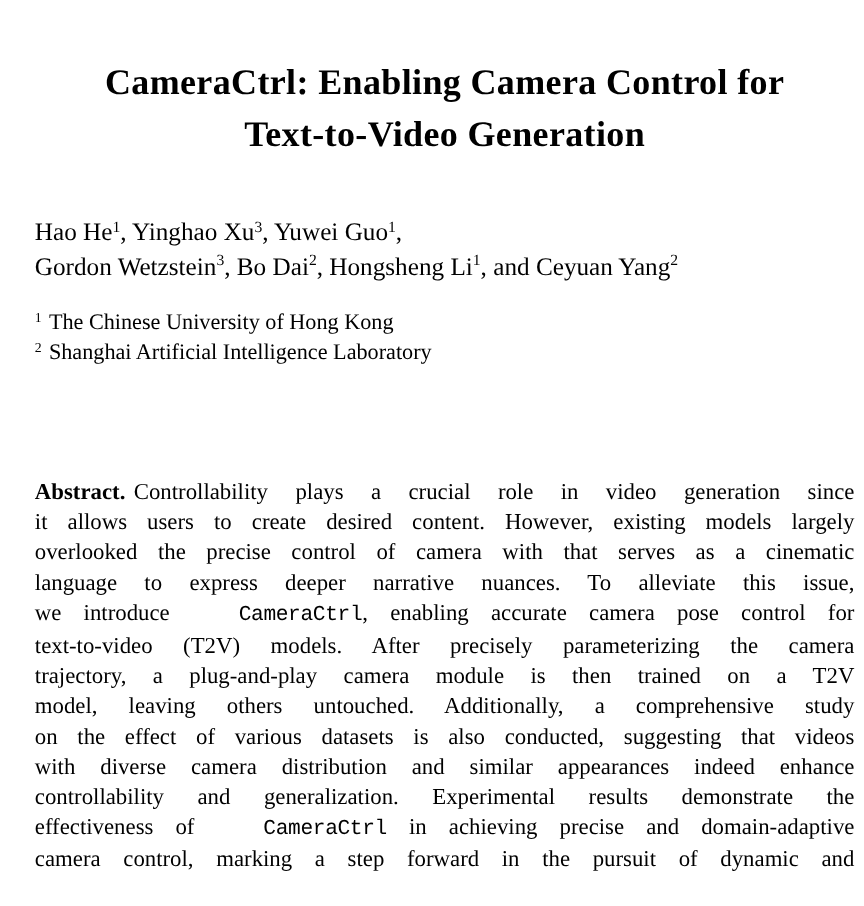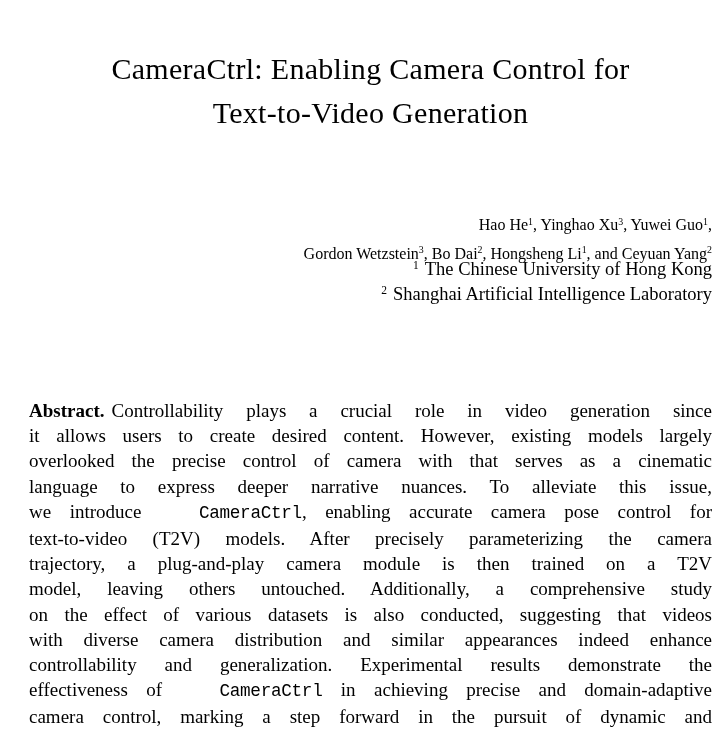--- a/index.html
+++ b/index.html
@@ -13,39 +13,38 @@
     overflow: hidden;
   }
   .page { position: absolute; inset: 0; background: #ffffff; }
 
   .title {
     position: absolute;
     top: 47px; left: 29px; width: 683px;
     margin: 0;
     text-align: center;
     font-size: 30px;
-    font-weight: normal;
+    font-weight: bold;
     line-height: 44px;
     letter-spacing: 0.3px;
   }
   .title-line { display: block; }
 
   .authors {
     position: absolute;
     top: 179px; left: 29px; width: 683px;
-    text-align: right;
-    font-size: 16px;
+    text-align: left;
+    font-size: 21px;
     line-height: 28.5px;
-    margin-top: 32px;
   }
 
   .affiliations {
     position: absolute;
     top: 257px; left: 29px; width: 683px;
-    text-align: right;
+    text-align: left;
     font-size: 18.5px;
     line-height: 25.3px;
   }
   .affil-marker { margin-right: 6px; }
 
   .abstract {
     position: absolute;
     top: 398px; left: 29px; width: 683px;
     font-size: 19px;
     line-height: 25.2px;

